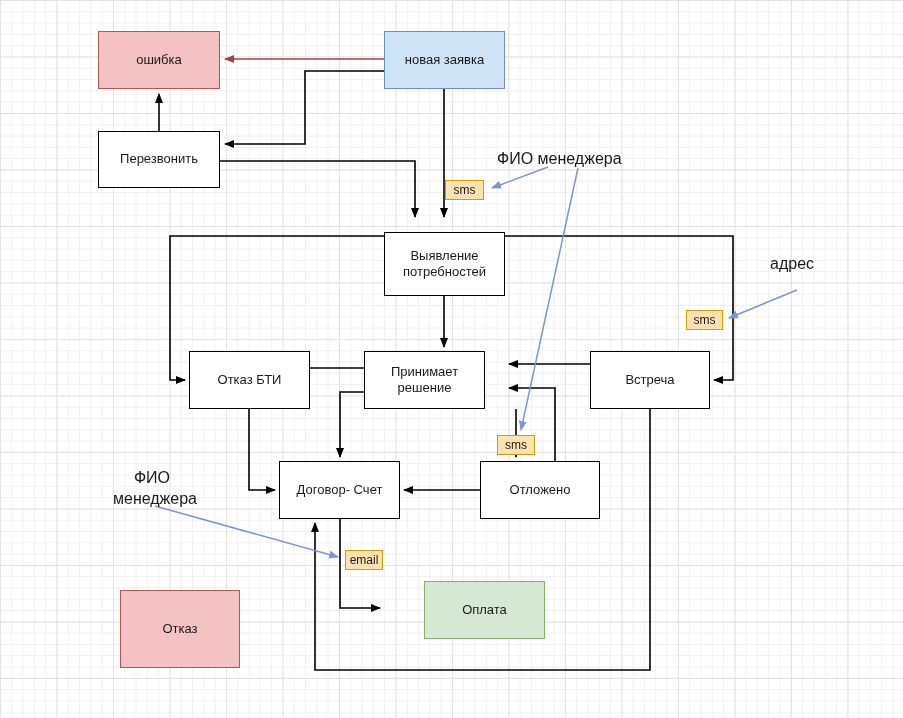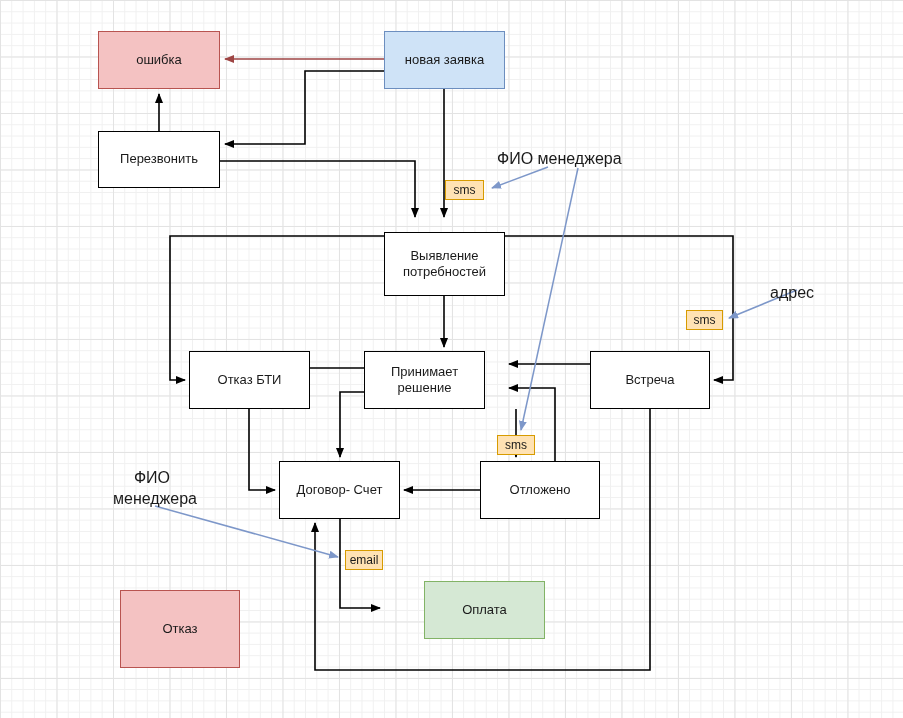--- a/index.html
+++ b/index.html
@@ -130,14 +130,14 @@
   <span>sms</span>
 </div>
 <div class="tag" style="left:497px; top:435px; width:38px; height:20px">
   <span>sms</span>
 </div>
 <div class="tag" style="left:345px; top:550px; width:38px; height:20px">
   <span>email</span>
 </div>
 
 <div class="note" style="left:497px; top:149px">ФИО менеджера</div>
-<div class="note" style="left:770px; top:283px">адрес</div>
+<div class="note" style="left:770px; top:254px">адрес</div>
 <div class="note wrap" style="left:113px; top:468px; width:78px">ФИО менеджера</div>
 
 </body></html>

